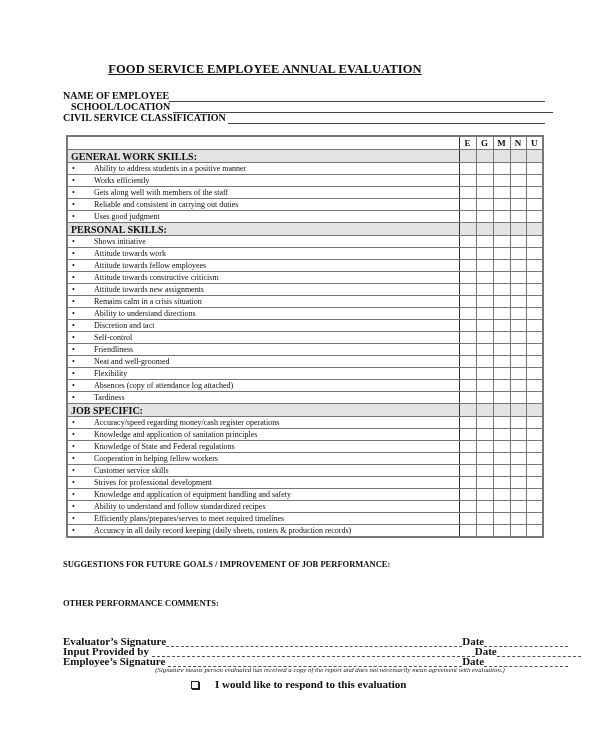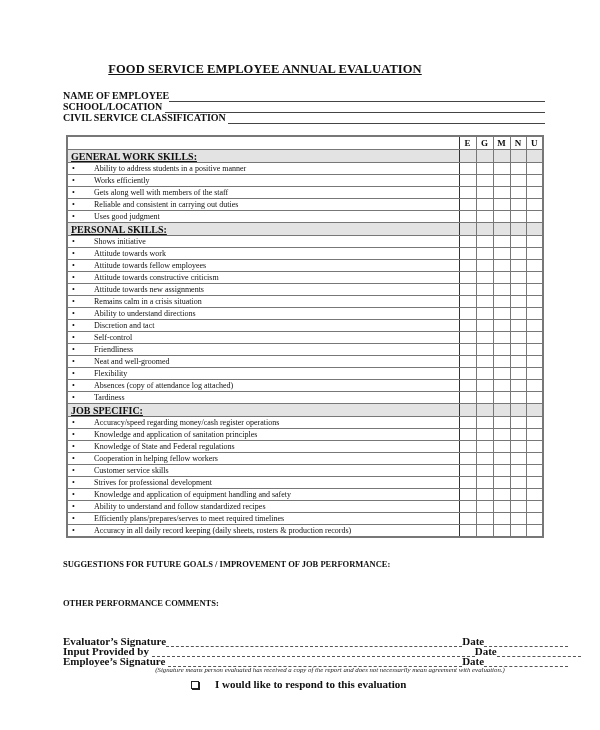--- a/index.html
+++ b/index.html
@@ -10,42 +10,42 @@
   .field-line { position:absolute; left:63px; width:482px; font-size:10px; font-weight:bold;
                 white-space:nowrap; overflow:hidden; height:12px; line-height:12px;text-align:right; }
   .field-line .fill { display:inline-block; border-bottom:1px solid #444; vertical-align:bottom; height:9px; }
   table.eval { position:absolute; top:135px; left:66px; width:478px; border-collapse:collapse;
                border:2px solid #777; table-layout:fixed; }
   table.eval td { border:1px solid #777; height:11px; padding:0; font-size:8px; line-height:11px;
                   overflow:hidden; white-space:nowrap; }
   table.eval td.lbl { border-right:1px solid #333; }
   table.eval tr.hdr td { height:12px; }
   table.eval tr.hdr td.col { text-align:center; font-weight:bold; font-size:9px; }
-  table.eval tr.sec td { background:#e3e3e3; height:12px;text-decoration:underline; }
+  table.eval tr.sec td { background:#e3e3e3; height:12px; }
   table.eval tr.sec td.lbl { font-weight:bold; font-size:10px; padding-left:3px; }
   .bullet { display:inline-block; width:22px; text-align:left; padding-left:4px; font-size:8px; }
   .section-label { position:absolute; left:63px; font-weight:bold; font-size:8.5px; }
   .sig-line { position:absolute; left:63px; width:482px; font-size:11px; font-weight:bold;
               white-space:nowrap; height:11px; line-height:11px; }
   .sig-line .fill { display:inline-block; border-bottom:1px dashed #555; vertical-align:bottom; height:8px; }
   .note { position:absolute; top:666px; left:0; width:600px; text-align:center; font-style:italic;
           font-size:6.8px; padding-left:60px; box-sizing:border-box; color:#222; }
   .respond { position:absolute; top:678px; left:191px; font-size:11px; font-weight:bold; }
   .checkbox { display:inline-block; width:6px; height:6px; border:1px solid #222; margin-right:16px;
               vertical-align:middle; box-shadow:1px 1px 0 #222; }
 </style>
 </head>
 <body>
 
 <div class="title">FOOD SERVICE EMPLOYEE ANNUAL EVALUATION</div>
 
 <div class="field-line" style="top:90px;">
   <span>NAME OF EMPLOYEE</span><span class="fill" style="width:376px;"></span>
 </div>
-<div class="field-line" style="top:101px;">
+<div class="field-line" style="top:101px;margin-left:8px;">
   <span>SCHOOL/LOCATION</span>&nbsp;<span class="fill" style="width:382px;"></span>
 </div>
 <div class="field-line" style="top:112px;">
   <span>CIVIL SERVICE CLASSIFICATION</span>&nbsp;<span class="fill" style="width:320px;"></span>
 </div>
 
 <table class="eval">
   <colgroup>
     <col style="width:392px">
       <col style="width:17px">

